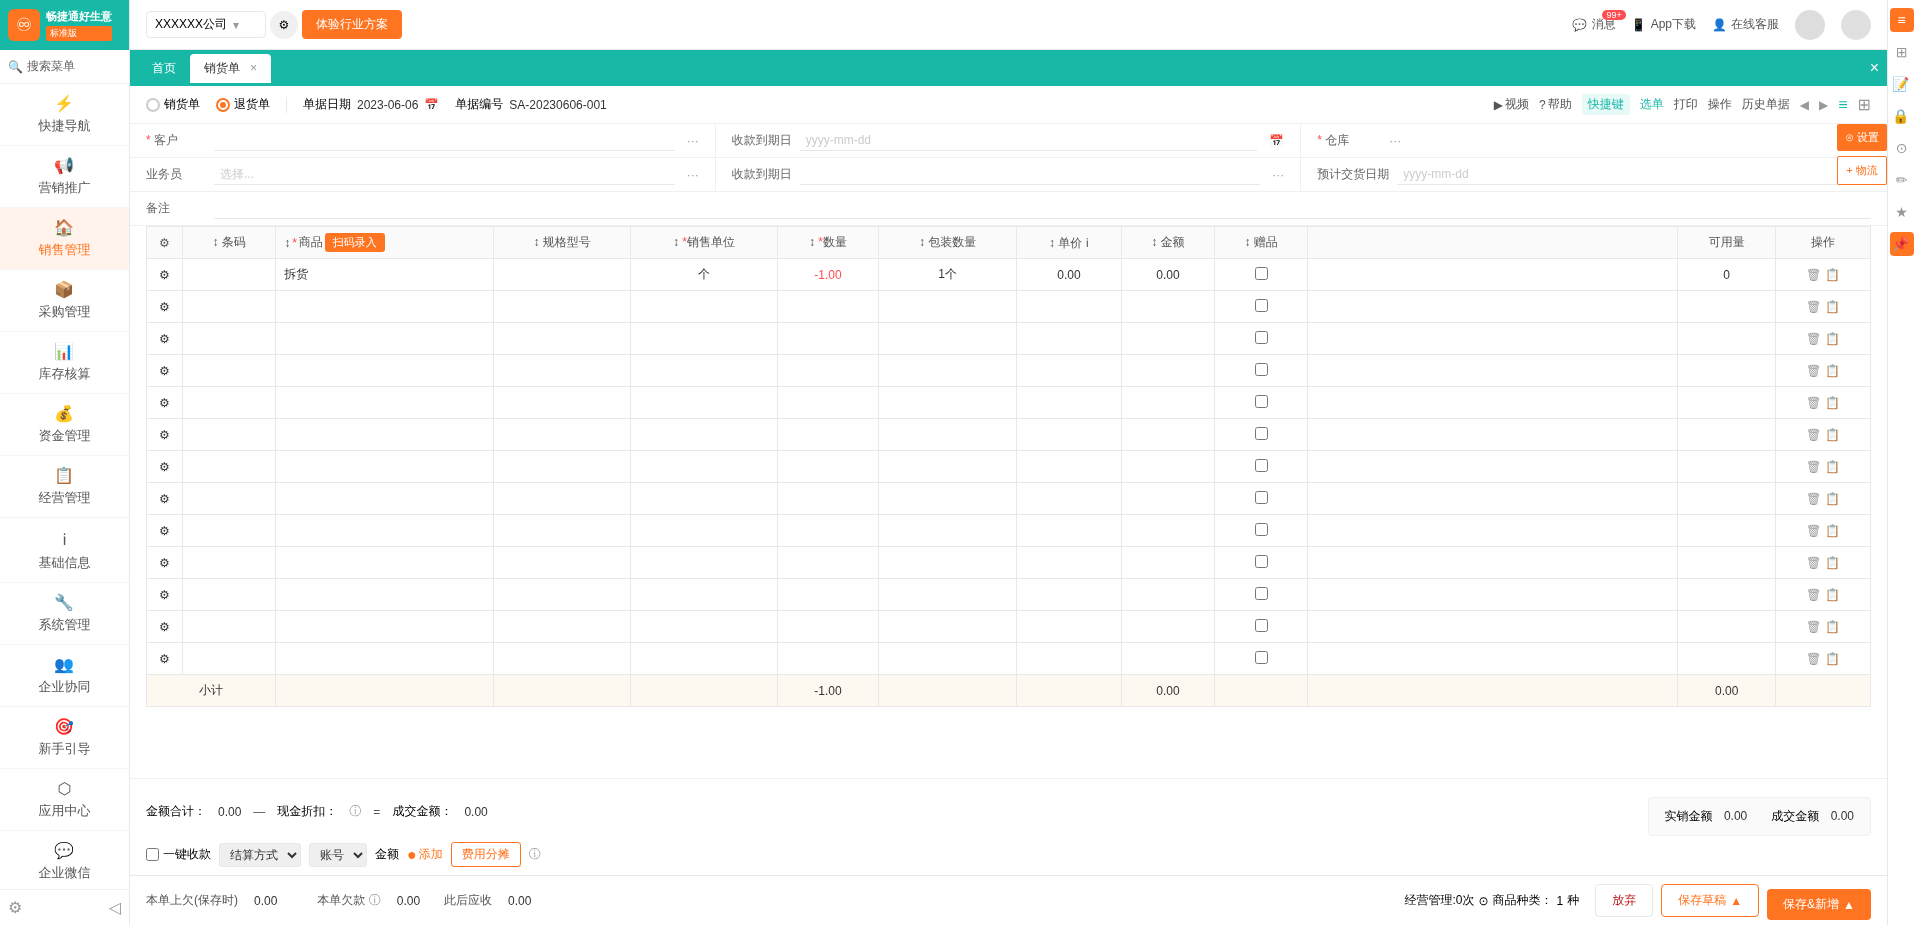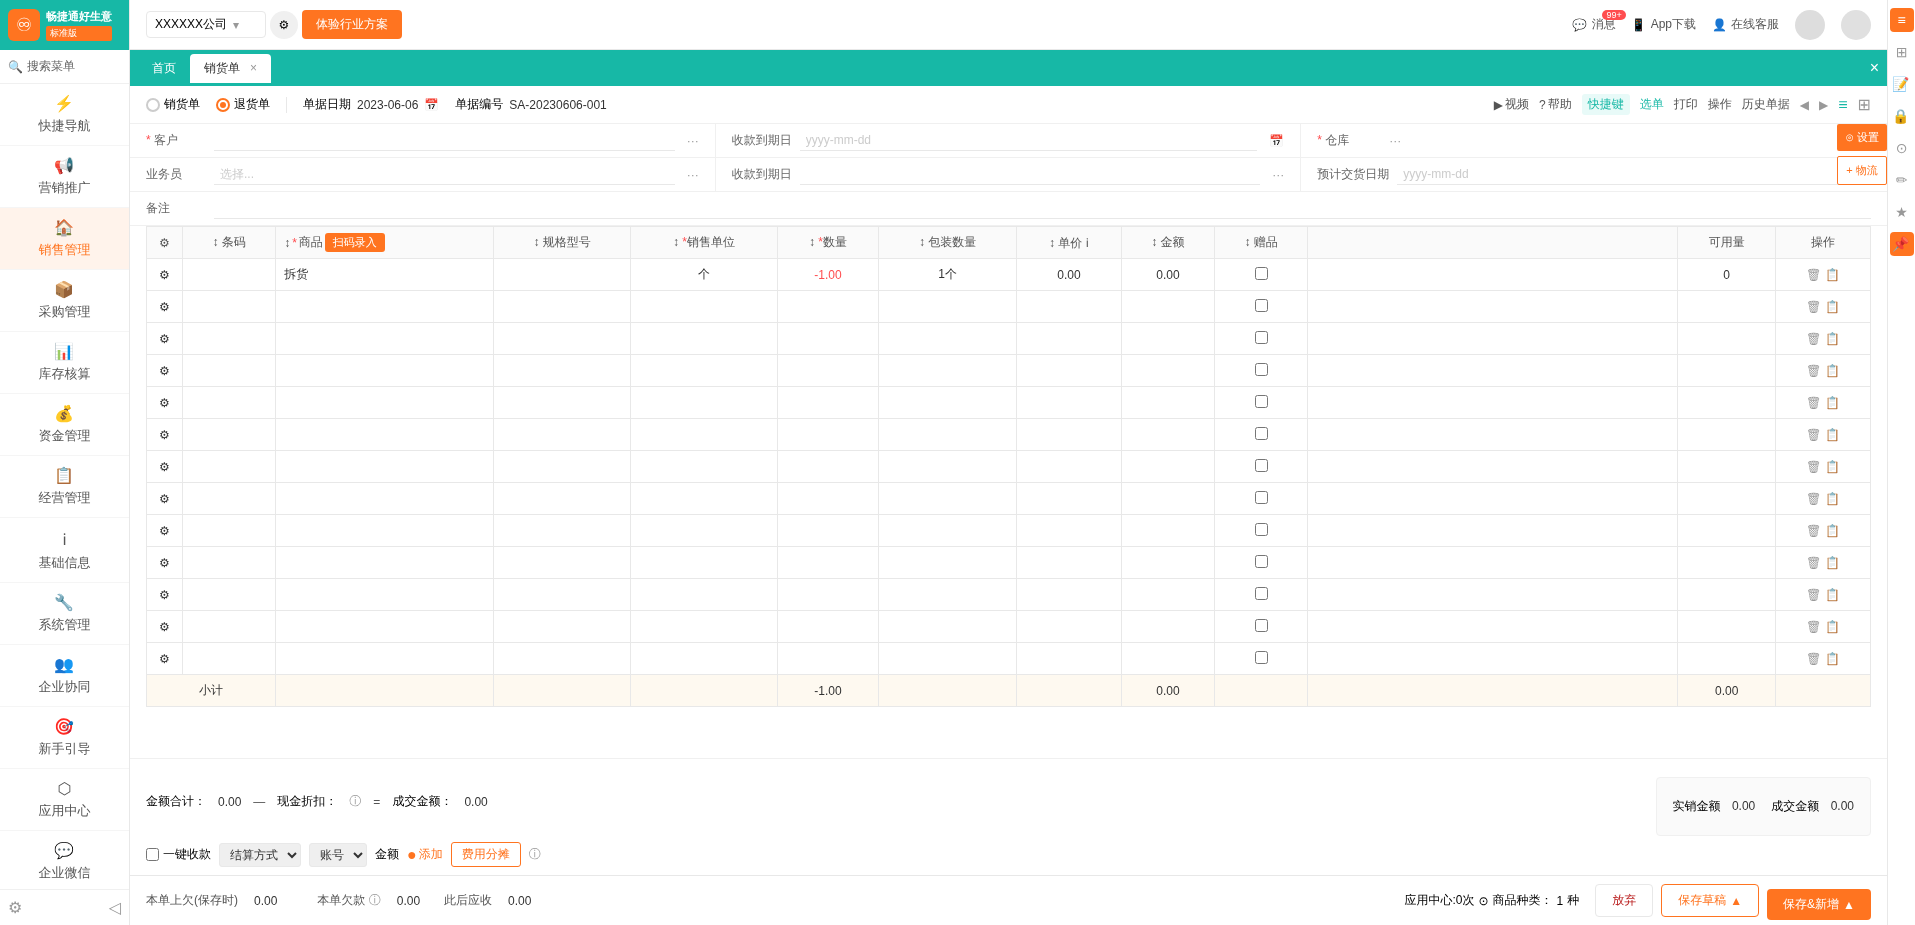--- a/index.html
+++ b/index.html
@@ -625,21 +625,21 @@
       <div class="total-row">
         <span>金额合计：</span>
         <span style="color:#333;font-weight:500;">0.00</span>
         <span class="minus-sign">—</span>
         <span>现金折扣：</span>
         <span style="color:#999;cursor:pointer;">ⓘ</span>
         <span class="eq-sign">=</span>
         <span>成交金额：</span>
         <span style="color:#333;font-weight:500;">0.00</span>
 
-        <div style="margin-left:auto;background:#fafafa;border:1px solid #f0f0f0;padding:20px 16px;border-radius:4px;display:flex;gap:16px;margin-top:10px;">
+        <div style="margin-left:auto;background:#fafafa;border:1px solid #f0f0f0;padding:10px 16px;border-radius:4px;display:flex;gap:24px;margin-top:10px;">
           <div>
             <span>实销金额</span>
             <span style="color:#333;font-weight:500;margin-left:8px;">0.00</span>
           </div>
           <div>
             <span>成交金额</span>
             <span style="color:#333;font-weight:500;margin-left:8px;">0.00</span>
           </div>
         </div>
       </div>
@@ -671,21 +671,21 @@
         <span style="margin-left:24px;">
           <span>本单欠款</span>
           <span style="color:#999;cursor:pointer;">ⓘ</span>
         </span>
         <span style="color:#333;font-weight:500;">0.00</span>
         <span style="margin-left:8px;">此后应收</span>
         <span style="color:#333;font-weight:500;">0.00</span>
       </div>
       <div style="display:flex;align-items:center;gap:16px;">
         <div class="product-count">
-          <span>应用中心:0次</span>
+          <span>经营管理:0次</span>
           <span style="cursor:pointer;">⊙</span>
           <span>商品种类：</span>
           <span>1</span>
           <span>种</span>
         </div>
         <div class="bottom-actions">
           <button class="btn-discard">放弃</button>
           <button class="btn-draft">
             <span>保存草稿</span>
             <span>▲</span>

